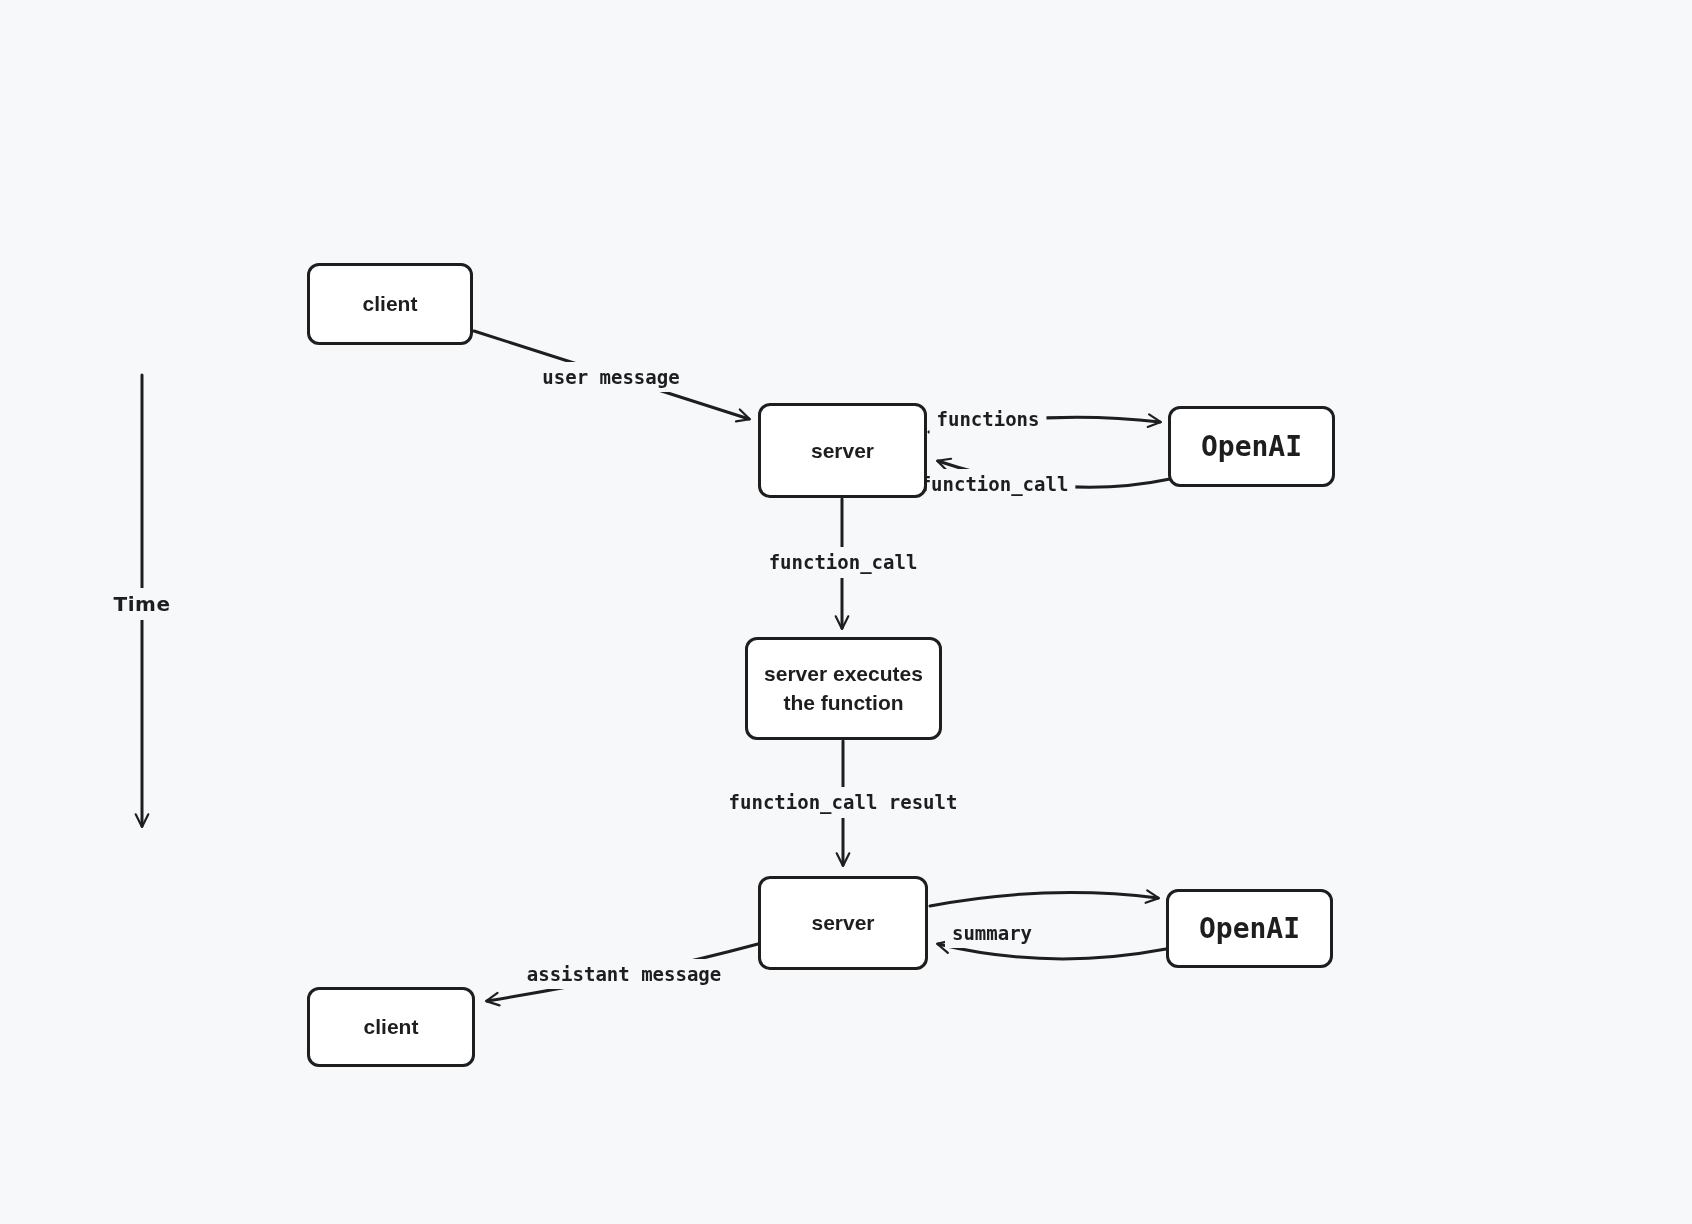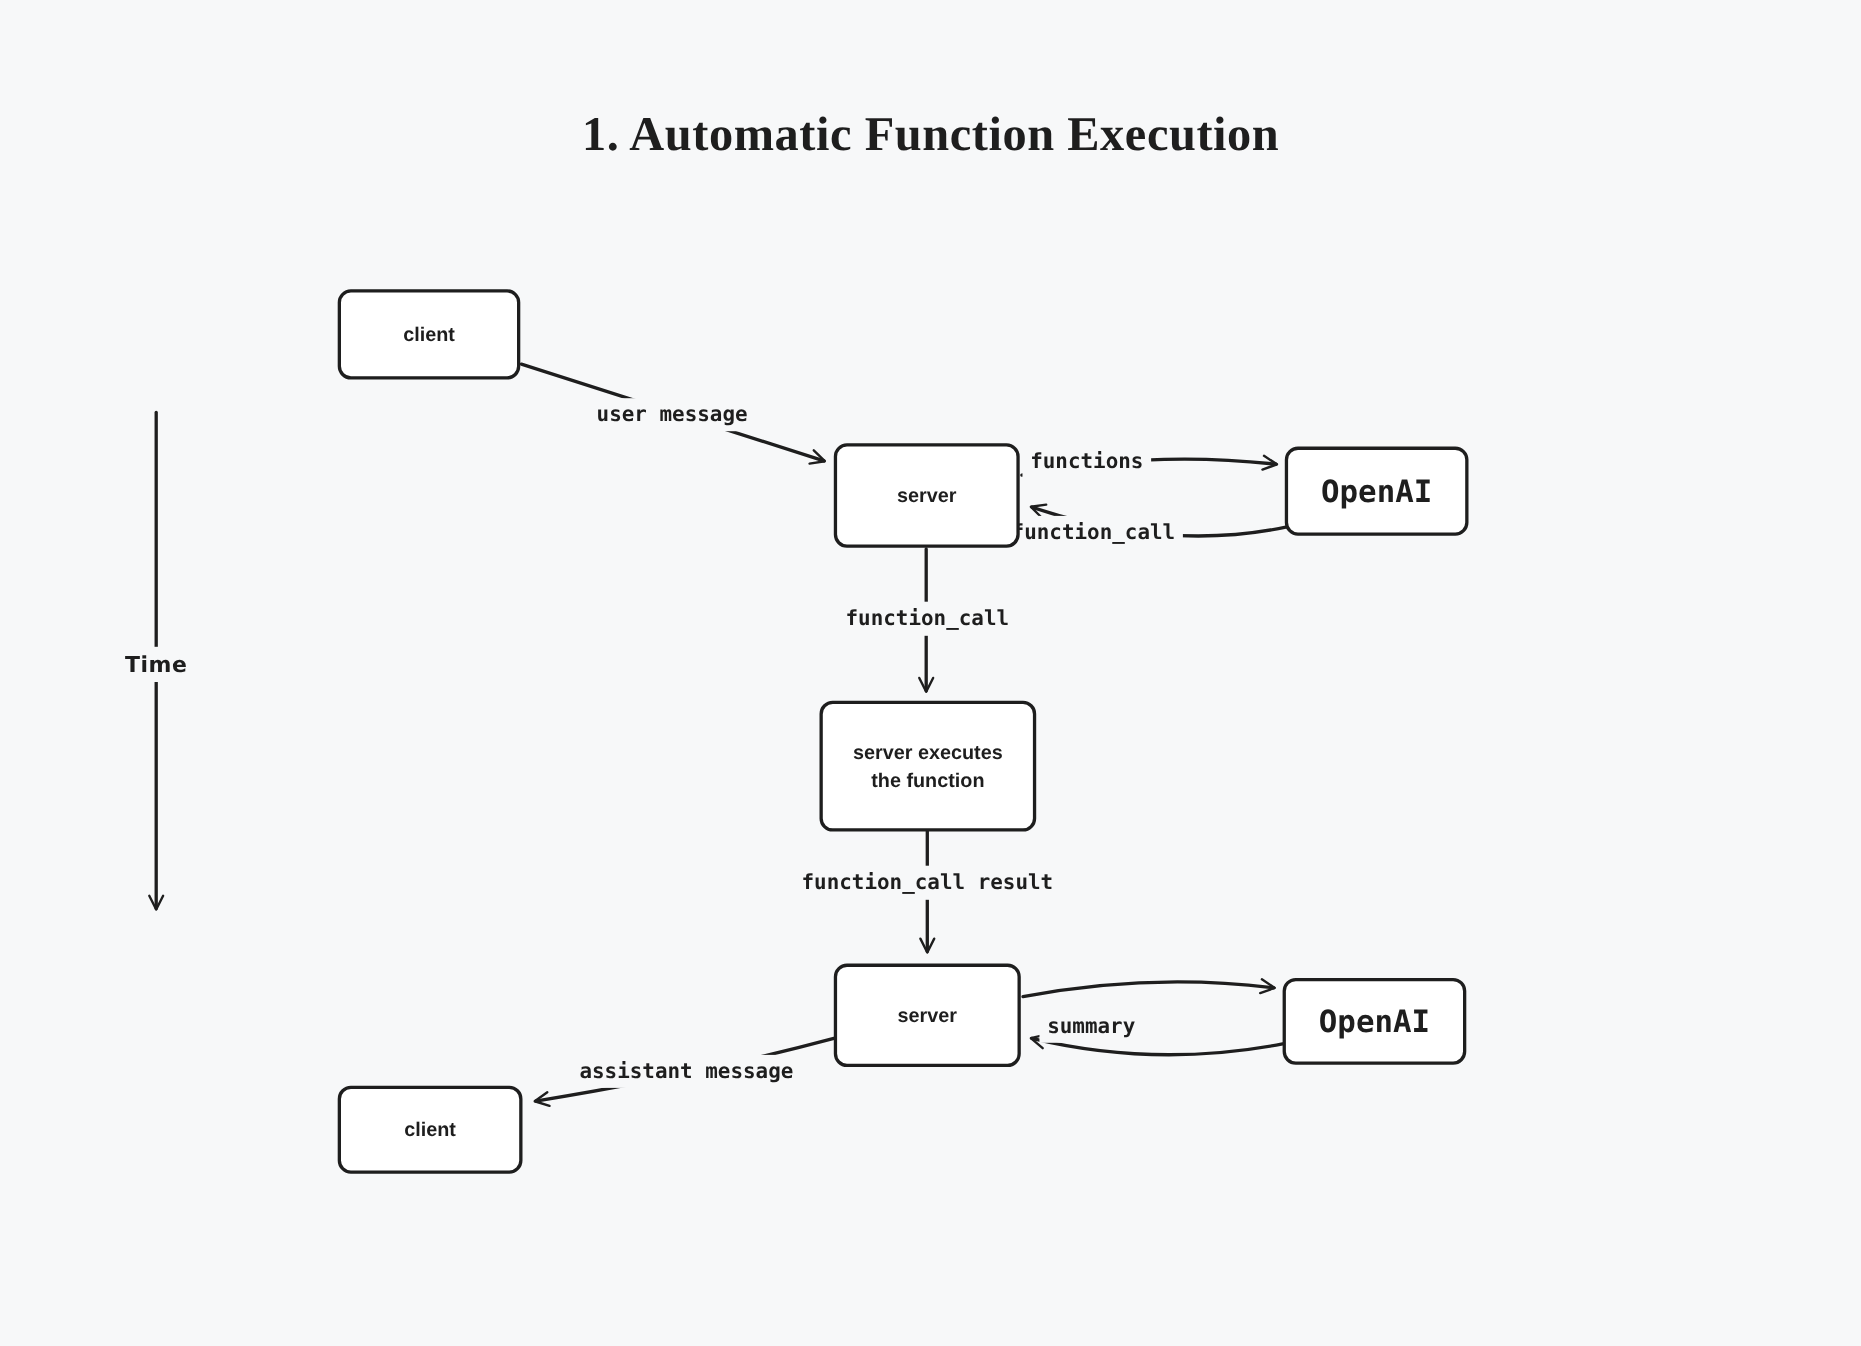--- a/index.html
+++ b/index.html
@@ -54,47 +54,46 @@
   }
   .node {
     position: absolute;
     box-sizing: border-box;
     background: #ffffff;
     border: 3px solid #1e1e1e;
     border-radius: 12px;
     display: flex;
     align-items: center;
     justify-content: center;
-    font-size: 18px;
+    font-size: 21px;
     font-weight: 600;
     color: #1e1e1e;
     text-align: center;
   }
   .node.mono {
     font-family: "DejaVu Sans Mono", "Liberation Mono", monospace;
     font-size: 28px;
   }
   .node.multiline {
     white-space: pre-line;
     line-height: 1.35;
   }
   #node-client-top    { left: 307px; top: 263px; width: 166px; height: 82px; }
   #node-server-top    { left: 758px; top: 403px; width: 169px; height: 95px; }
   #node-openai-top    { left: 1168px; top: 406px; width: 167px; height: 81px; }
-  #node-executor      { left: 745px; top: 637px; width: 197px; height: 119px; }
+  #node-executor      { left: 745px; top: 637px; width: 197px; height: 103px; }
   #node-server-bottom { left: 758px; top: 876px; width: 170px; height: 94px; }
   #node-openai-bottom { left: 1166px; top: 889px; width: 167px; height: 79px; }
   #node-client-bottom { left: 307px; top: 987px; width: 168px; height: 80px; }
 </style>
 </head>
 <body style="background: rgb(247, 248, 249);">
 
 <div class="canvas">
 
-  <div class="diagram-title">1. Automatic Function Execution</div>
 
   <svg class="edges-svg" viewBox="0 0 1692 1224" xmlns="http://www.w3.org/2000/svg">
     <defs>
       <marker id="ah" viewBox="0 0 10 10" refX="8" refY="5" markerWidth="6" markerHeight="6" markerUnits="strokeWidth" orient="auto-start-reverse">
         <path d="M1.5 1.5 L8.5 5 L1.5 8.5" fill="none" stroke="#1e1e1e" stroke-width="1.2" stroke-linecap="round" stroke-linejoin="round"></path>
       </marker>
     </defs>
 
     <path class="edge-path" d="M 142 375 L 142 826" marker-end="url(#ah)"></path>
 

